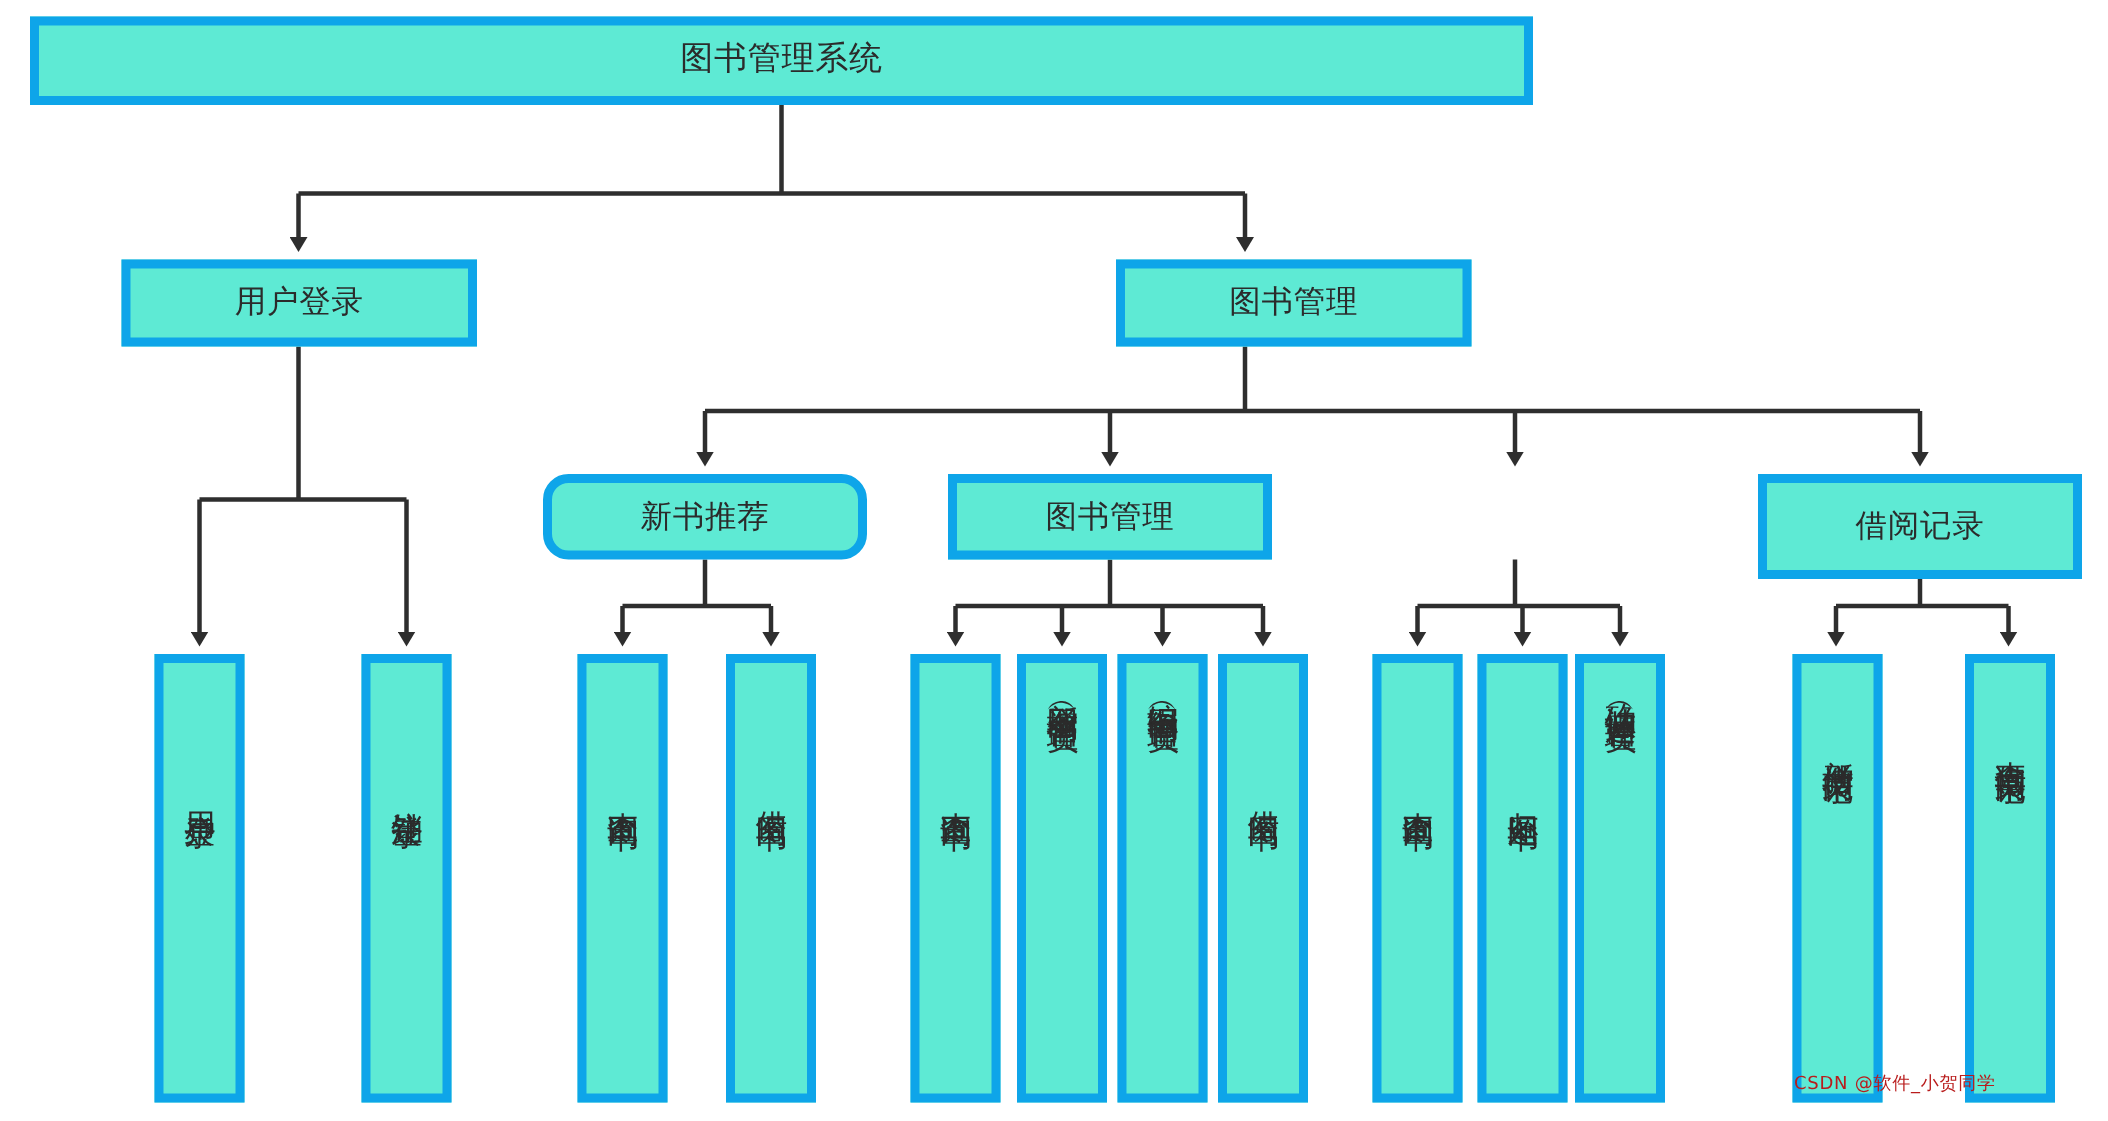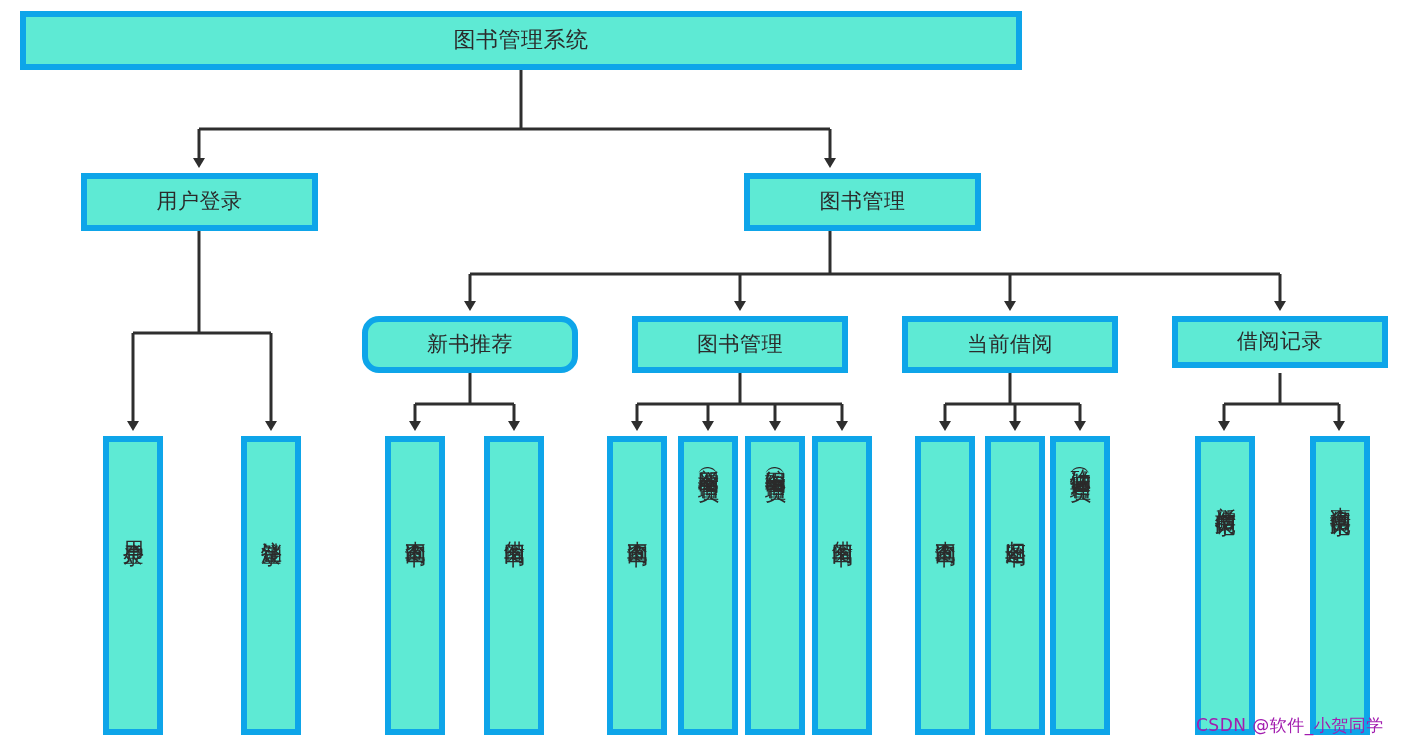--- a/index.html
+++ b/index.html
@@ -62,22 +62,22 @@
     line-height: 1.18;
     letter-spacing: 2px;
     text-align: center;
     white-space: nowrap;
   }
   .node.vert.mid .lbl { margin-top: 82px; }
   .node.vert.top .lbl { margin-top: 10px; }
   .node.vert.near .lbl { margin-top: 48px; }
   .watermark {
     position: absolute;
-    color: #a21caf;
-    font-size: 17px;
+    color: #b91c1c;
+    font-size: 12px;
     white-space: nowrap;
     letter-spacing: 0.5px;
   }
 </style>
 </head>
 <body>
 
 <div id="canvas">
 
   <svg id="edges" viewBox="0 0 1405 747" xmlns="http://www.w3.org/2000/svg">
@@ -140,24 +140,21 @@
   <div class="node horiz" style="left:711px; top:173px; width:237px; height:58px;margin-left:33px;">
     <span class="lbl">图书管理</span>
   </div>
 
   <div class="node horiz" style="left:362px; top:316px; width:216px; height:57px;border-radius:17px;">
     <span class="lbl">新书推荐</span>
   </div>
   <div class="node horiz" style="left:632px; top:316px; width:216px; height:57px;">
     <span class="lbl">图书管理</span>
   </div>
-  <div class="node horiz" style="left:902px; top:316px; width:216px; height:57px;">
-    <span class="lbl">当前借阅</span>
-  </div>
-  <div class="node horiz" style="left:1172px; top:316px; width:216px; height:52px;">
+  <div class="node horiz" style="left:1172px; top:316px; width:216px; height:70px;">
     <span class="lbl">借阅记录</span>
   </div>
 
   <div class="node vert mid" style="left:103px; top:436px; width:60px; height:299px;">
     <span class="lbl">用户登录</span>
   </div>
   <div class="node vert mid" style="left:241px; top:436px; width:60px; height:299px;">
     <span class="lbl">注销登录</span>
   </div>
 

